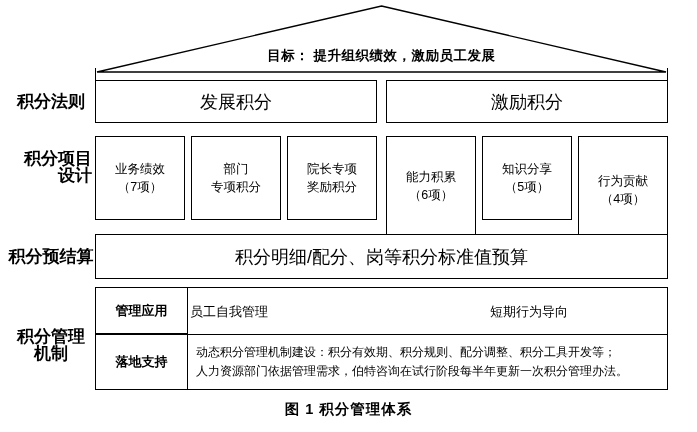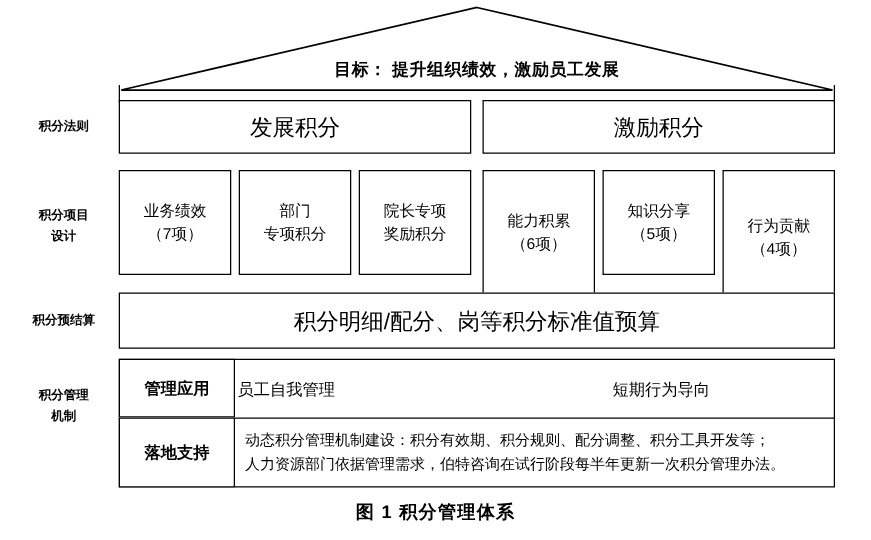--- a/index.html
+++ b/index.html
@@ -15,21 +15,21 @@
     position: relative;
     overflow: hidden;
   }
   #canvas {
     position: relative;
     width: 697px;
     height: 432px;
   }
   .row-label {
     position: absolute;
-    font-size: 10px;
+    font-size: 17px;
     font-weight: bold;
     line-height: 17px;
     text-align: center;
     color: #000;
   }
   .box {
     position: absolute;
     border: 1px solid #000;
     box-sizing: border-box;
     display: flex;
@@ -124,21 +124,21 @@
     <span>积分法则</span>
   </div>
 
   <div class="box" style="left:95px; top:80px; width:282px; height:43px;">
     <span>发展积分</span>
   </div>
   <div class="box" style="left:386px; top:80px; width:282px; height:43px;">
     <span>激励积分</span>
   </div>
 
-  <div class="row-label" style="left:10px; top:164px; width:82px;">
+  <div class="row-label" style="left:10px; top:150px; width:82px;text-align:right;">
     <div>积分项目</div>
     <div>设计</div>
   </div>
 
   <div class="box small" style="left:95px; top:136px; width:90px; height:84px;">
     <div>
       <div>业务绩效</div>
       <div>（7项）</div>
     </div>
   </div>
@@ -174,21 +174,21 @@
   </div>
 
   <div class="row-label" style="left:6px; top:248px; width:90px;">
     <span>积分预结算</span>
   </div>
 
   <div class="box" style="left:95px; top:234px; width:573px; height:45px;">
     <span>积分明细/配分、岗等积分标准值预算</span>
   </div>
 
-  <div class="row-label" style="left:10px; top:308px; width:82px;">
+  <div class="row-label" style="left:10px; top:328px; width:82px;">
     <div>积分管理</div>
     <div>机制</div>
   </div>
 
   <div class="mech-outer"></div>
 
   <div class="hline" style="left:95px; top:334px; width:573px;"></div>
 
   <div class="tag" style="left:95px; top:287px; width:93px; height:47px;">
     <span>管理应用</span>

